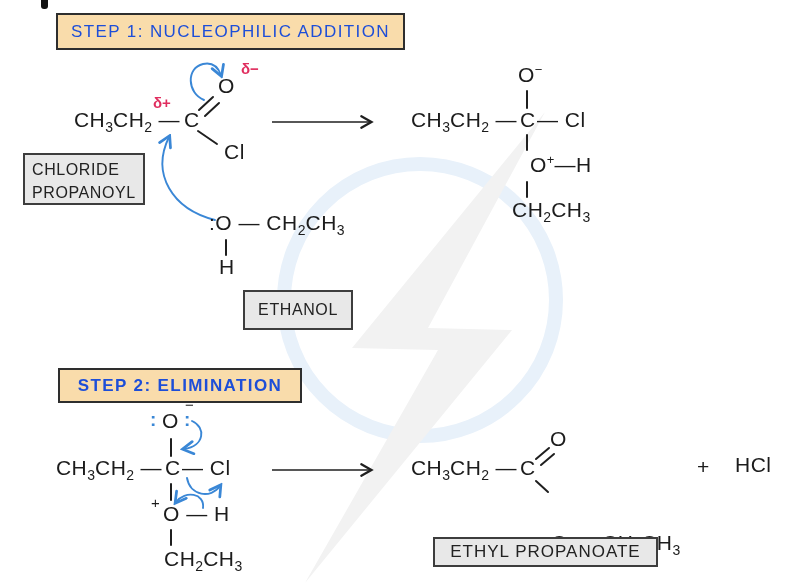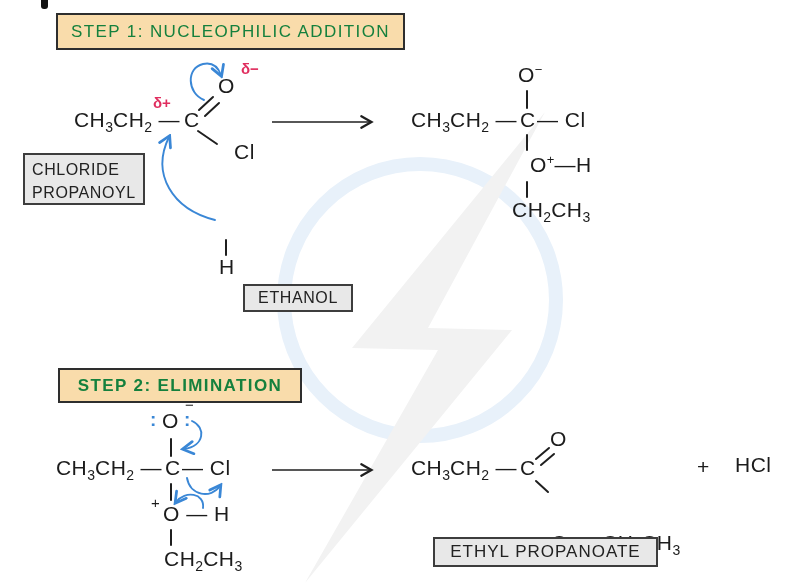--- a/index.html
+++ b/index.html
@@ -9,21 +9,21 @@
   .wm{z-index:0;}
   .lines{z-index:2;}
   .t{position:absolute;z-index:3;font-size:21px;letter-spacing:.5px;white-space:nowrap;color:#1c1c1c;}
   .t sub{font-size:14px;vertical-align:-5px;letter-spacing:0;}
   .t sup{font-size:13px;vertical-align:8px;letter-spacing:0;}
   .sm{font-size:15px;}
   .red{color:#e02d5e;font-size:15px;font-weight:bold;letter-spacing:0;}
   .blue{color:#3a87d6;font-weight:bold;}
   .step-box{position:absolute;z-index:3;background:#f9dcab;border:2px solid #2e2e2e;
             display:flex;align-items:center;justify-content:center;
-            font-size:17px;letter-spacing:1.4px;color:#15803d;box-sizing:border-box;}
+            font-size:17px;letter-spacing:1.4px;color:#1d4ed8;box-sizing:border-box;}
   .label-box{position:absolute;z-index:3;background:#e8e8e8;border:2px solid #3d3d3d;
              font-size:16px;letter-spacing:.6px;color:#222;box-sizing:border-box;}
   .label-center{display:flex;align-items:center;justify-content:center;}
   .label-lines{padding:3px 7px;line-height:23px;}
   .corner-mark{position:absolute;z-index:3;left:41px;top:0;width:7px;height:9px;
                background:#121212;border-radius:0 0 3px 3px;}
 </style>
 </head>
 <body>
 
@@ -87,29 +87,30 @@
 
   <div class="step-box" style="left:56px;top:13px;width:349px;height:37px;">
     <span>STEP 1: NUCLEOPHILIC ADDITION</span>
   </div>
 
   <div class="t" style="right:621px;top:108px;"><span>CH</span><sub>3</sub><span>CH</span><sub>2</sub><span> —</span></div>
   <div class="t red" style="left:153px;top:94px;">δ+</div>
   <div class="t" style="left:184px;top:108px;">C</div>
   <div class="t" style="left:218px;top:74px;">O</div>
   <div class="t red" style="left:241px;top:60px;">δ−</div>
-  <div class="t" style="left:234px;top:140px;">Cl</div>
+  <div class="t" style="left:224px;top:140px;">Cl</div>
 
   <div class="label-box label-lines" style="left:23px;top:153px;width:122px;height:52px;">
     <div>CHLORIDE</div>
     <div>PROPANOYL</div>
   </div>
 
+  <div class="t" style="left:209px;top:211px;"><span>:O — CH</span><sub>2</sub><span>CH</span><sub>3</sub></div>
   <div class="t" style="left:219px;top:255px;">H</div>
-  <div class="label-box label-center" style="left:243px;top:284px;width:110px;height:28px;">
+  <div class="label-box label-center" style="left:243px;top:290px;width:110px;height:40px;">
     <span>ETHANOL</span>
   </div>
 
   <div class="t" style="right:284px;top:108px;"><span>CH</span><sub>3</sub><span>CH</span><sub>2</sub><span> —</span></div>
   <div class="t" style="left:520px;top:108px;">C</div>
   <div class="t" style="left:518px;top:62px;"><span>O</span><sup>−</sup></div>
   <div class="t" style="left:537px;top:108px;"><span>— Cl</span></div>
   <div class="t" style="left:530px;top:152px;"><span>O</span><sup>+</sup><span>—H</span></div>
   <div class="t" style="left:512px;top:198px;"><span>CH</span><sub>2</sub><span>CH</span><sub>3</sub></div>
 

